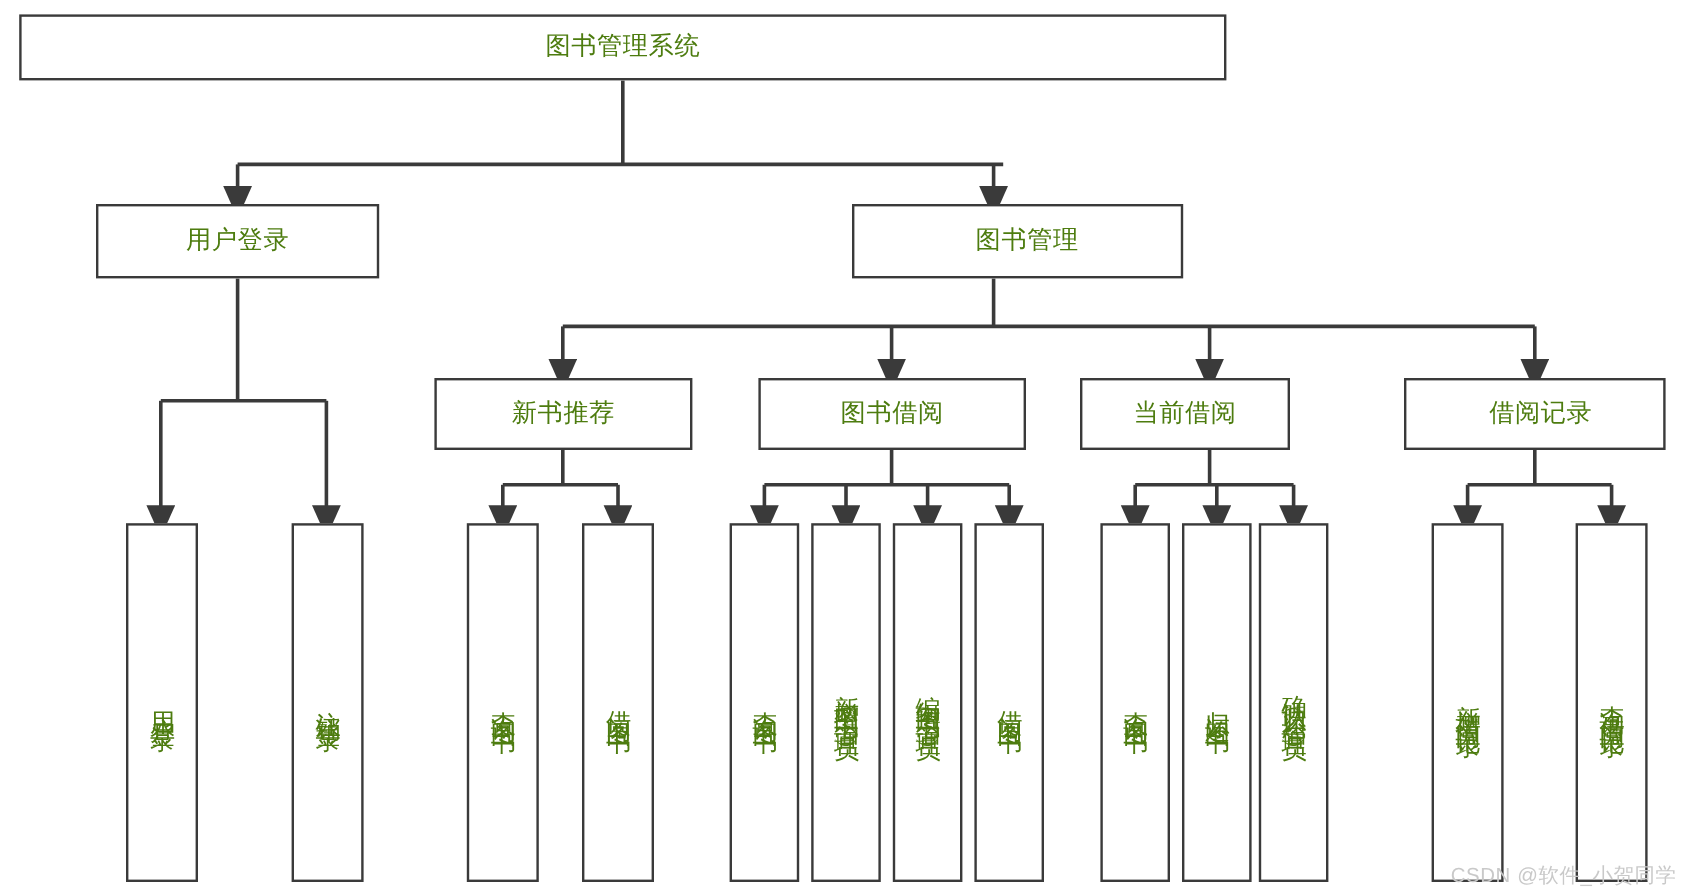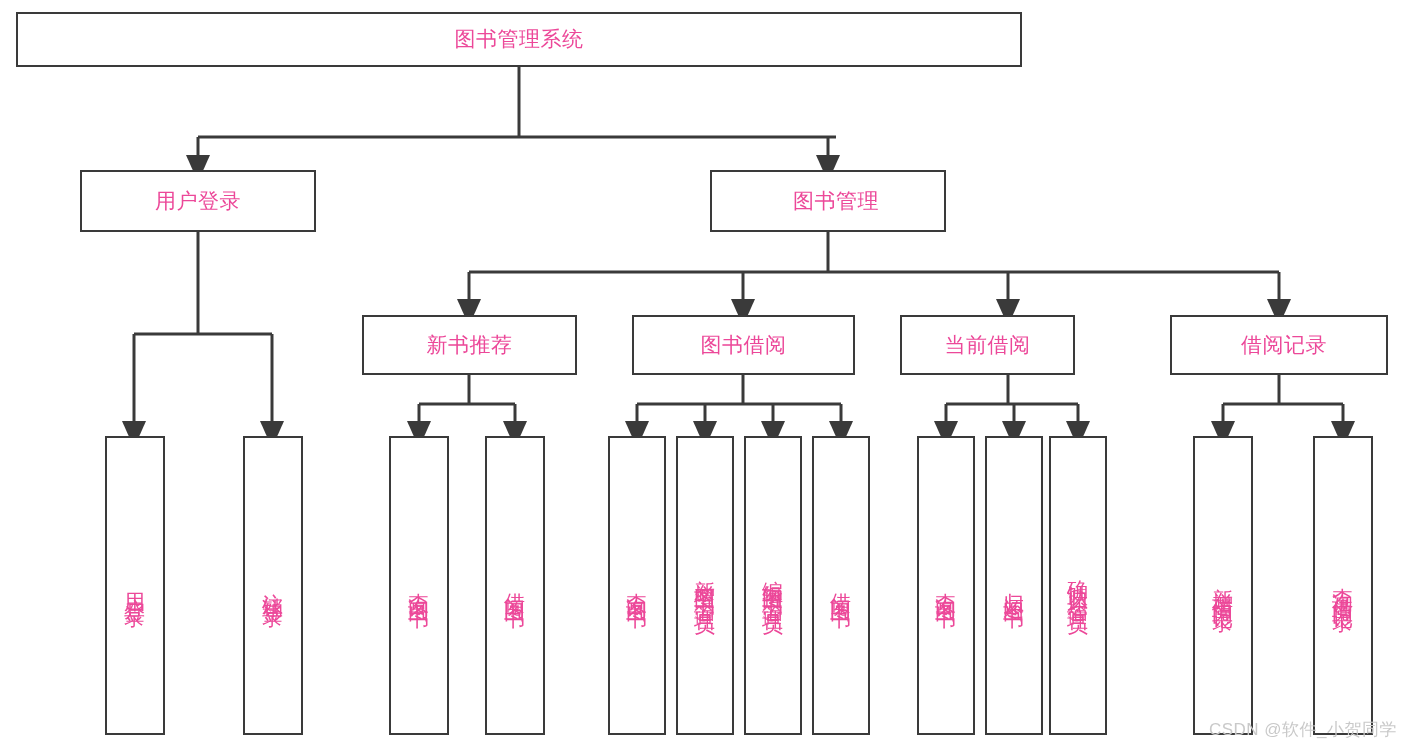--- a/index.html
+++ b/index.html
@@ -22,21 +22,21 @@
     left: 0;
     top: 0;
     width: 1405px;
     height: 747px;
   }
   .node {
     position: absolute;
     box-sizing: border-box;
     border: 2px solid #3a3a3a;
     background: #ffffff;
-    color: #ec4899;
+    color: #4d7c0f;
     display: flex;
     align-items: center;
     justify-content: center;
     text-align: center;
     line-height: 1.18;
   }
   .node.h {
     font-size: 21px;
     letter-spacing: 0.5px;
   }
@@ -130,21 +130,21 @@
   </svg>
 
   <div class="node h" style="left:16px; top:12px; width:1006px; height:55px;">
     <span>图书管理系统</span>
   </div>
 
   <div class="node h" style="left:80px; top:170px; width:236px; height:62px;">
     <span>用户登录</span>
   </div>
 
-  <div class="node h" style="left:710px; top:170px; width:236px; height:62px;padding-left:16px;">
+  <div class="node h" style="left:710px; top:170px; width:276px; height:62px;padding-left:16px;">
     <span>图书管理</span>
   </div>
 
   <div class="node h" style="left:632px; top:315px; width:223px; height:60px;">
     <span>图书借阅</span>
   </div>
 
   <div class="node h" style="left:362px; top:315px; width:215px; height:60px;">
     <span>新书推荐</span>
   </div>

